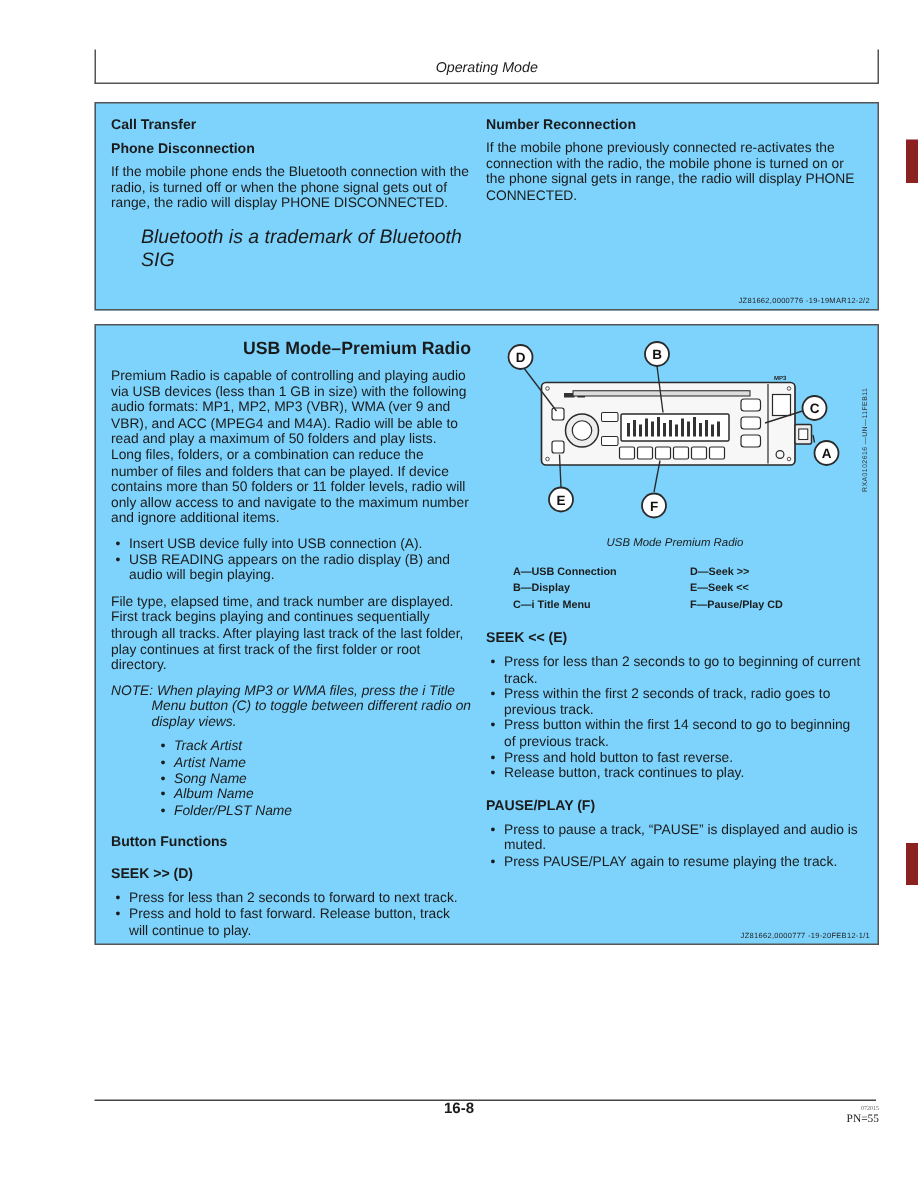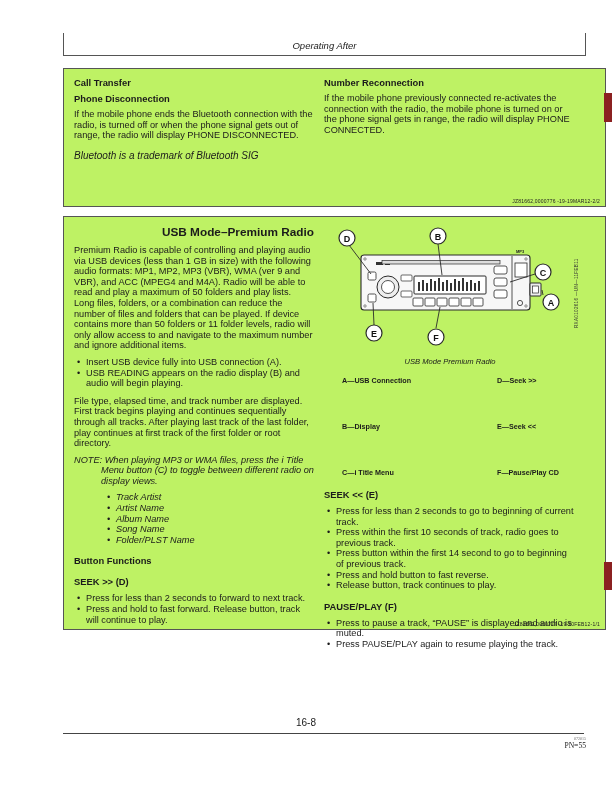--- a/index.html
+++ b/index.html
@@ -10,76 +10,76 @@
   }
   
   .header-box {
     position:absolute; left:63px; top:33px; width:521px; height:22px;
     border-left:1px solid #555; border-right:1px solid #555; border-bottom:1px solid #555;
     display:flex; align-items:flex-end; justify-content:center;
   }
   .header-title { font-style:italic; font-size:9.5px; padding-bottom:4px; }
 
   
-  .sec-box { position:absolute; left:63px; width:521px; border:1px solid #555; background:#bef264;padding-left:20px; }
+  .sec-box { position:absolute; left:63px; width:521px; border:1px solid #555; background:#7dd3fc; }
   .box1 { top:68px; height:137px; }
   .box2 { top:216px; height:412px; }
   .col { position:absolute; top:8px; }
   .col-l { left:10px; width:240px; }
   .col-r { left:260px; width:252px; }
 
   .h-small { font-size:9.4px; font-weight:bold; margin:0 0 5px 0; }
   .h-big   { font-size:11.8px; font-weight:bold; margin:0 0 6px 0;text-align:right; }
   .body-text { font-size:9.2px; line-height:10.6px; margin:0 0 6px 0; }
-  .tm-note { font-size:10px; font-style:italic; margin-top:9px; }
+  .tm-note { font-size:13px; font-style:italic; margin-top:9px;margin-left:20px; }
 
   ul.blist { list-style:none; margin:1px 0 7px 0; padding:0 0 0 12px; font-size:9.2px; line-height:10.6px; }
   ul.blist li { position:relative; }
   ul.blist li::before { content:"\2022"; position:absolute; left:-9px; }
   ul.iview { margin-left:30px; font-style:italic; margin-bottom:7px; }
 
   .note-block { font-size:9.2px; line-height:10.6px; font-style:italic;
                 padding-left:27px; text-indent:-27px; margin:0 0 6px 0; }
 
   .doc-code { position:absolute; right:5px; bottom:2px; font-size:5px; color:#222; letter-spacing:.2px; }
 
   
   .figure-wrap { position:relative; width:252px; height:128px; }
   .fig-code {
     position:absolute; right:-3px; top:18px; height:100px;
     writing-mode:vertical-rl; transform:rotate(180deg);
     font-size:4.6px; color:#333; text-align:center; letter-spacing:.3px;
   }
   .fig-caption { text-align:center; font-style:italic; font-size:7.6px; margin:4px 0 10px 0; }
   .legend { display:grid; grid-template-columns:118px 1fr; row-gap:2px;
-            font-size:7.2px; font-weight:bold; padding-left:18px; margin-bottom:12px;gap:37px; }
+            font-size:7.2px; font-weight:bold; padding-left:18px; margin-bottom:12px; }
   .sub-h { font-size:9.4px; font-weight:bold; margin:10px 0 6px 0; }
   svg text.callout { font-family:"Liberation Sans", sans-serif; font-size:9px; font-weight:bold; }
   svg text.mp3 { font-family:"Liberation Sans", sans-serif; font-size:4px; font-weight:bold; }
 
   
   .footer-line { position:absolute; left:63px; top:733px; width:521px; border-top:1px solid #444; }
-  .footer-page { position:absolute; left:0; right:0; top:717px; text-align:center;
-                 font-weight:normal; font-size:10px; }
+  .footer-page { position:absolute; left:0; right:0; top:734px; text-align:center;
+                 font-weight:bold; font-size:10px; }
   .footer-right { position:absolute; right:26px; top:736px; text-align:right;font-family:Liberation Serif, serif; }
   .print-code { font-size:4px; color:#666; display:block; }
   .pn { font-size:7.6px; display:block; }
 
   
   .redmark { position:absolute; width:8px; background:#8b2121; }
   .redmark-1 { left:604px; top:93px;  height:29px; }
   .redmark-2 { left:604px; top:562px; height:28px; }
 </style>
 </head>
 <body>
 
 <div class="page">
 
   <div class="header-box">
-    <span class="header-title">Operating After</span>
+    <span class="header-title">Operating Mode</span>
   </div>
 
   <div class="sec-box box1">
     <div class="col col-l">
       <div class="h-small">Call Transfer</div>
       <div class="h-small">Phone Disconnection</div>
       <p class="body-text">If the mobile phone ends the Bluetooth connection with the radio, is turned off or when the phone signal gets out of range, the radio will display PHONE DISCONNECTED.</p>
       <div class="tm-note">Bluetooth is a trademark of Bluetooth SIG</div>
     </div>
     <div class="col col-r">
@@ -95,22 +95,22 @@
       <p class="body-text">Premium Radio is capable of controlling and playing audio via USB devices (less than 1 GB in size) with the following audio formats: MP1, MP2, MP3 (VBR), WMA (ver 9 and VBR), and ACC (MPEG4 and M4A). Radio will be able to read and play a maximum of 50 folders and play lists. Long files, folders, or a combination can reduce the number of files and folders that can be played. If device contains more than 50 folders or 11 folder levels, radio will only allow access to and navigate to the maximum number and ignore additional items.</p>
       <ul class="blist">
         <li>Insert USB device fully into USB connection (A).</li>
         <li>USB READING appears on the radio display (B) and audio will begin playing.</li>
       </ul>
       <p class="body-text">File type, elapsed time, and track number are displayed. First track begins playing and continues sequentially through all tracks. After playing last track of the last folder, play continues at first track of the first folder or root directory.</p>
       <p class="note-block">NOTE: When playing MP3 or WMA files, press the i Title Menu button (C) to toggle between different radio on display views.</p>
       <ul class="blist iview">
         <li>Track Artist</li>
         <li>Artist Name</li>
+        <li>Song Name</li>
         <li>Album Name</li>
-        <li>Song Name</li>
         <li>Folder/PLST Name</li>
       </ul>
       <div class="sub-h">Button Functions</div>
       <div class="sub-h">SEEK &gt;&gt; (D)</div>
       <ul class="blist">
         <li>Press for less than 2 seconds to forward to next track.</li>
         <li>Press and hold to fast forward. Release button, track will continue to play.</li>
       </ul>
     </div>
 
@@ -201,21 +201,21 @@
         <span>D—Seek &gt;&gt;</span>
         <span>B—Display</span>
         <span>E—Seek &lt;&lt;</span>
         <span>C—i Title Menu</span>
         <span>F—Pause/Play CD</span>
       </div>
 
       <div class="sub-h">SEEK &lt;&lt; (E)</div>
       <ul class="blist">
         <li>Press for less than 2 seconds to go to beginning of current track.</li>
-        <li>Press within the first 10 seconds of track, radio goes to previous track.</li>
+        <li>Press within the first 2 seconds of track, radio goes to previous track.</li>
         <li>Press button within the first 14 second to go to beginning of previous track.</li>
         <li>Press and hold button to fast reverse.</li>
         <li>Release button, track continues to play.</li>
       </ul>
 
       <div class="sub-h">PAUSE/PLAY (F)</div>
       <ul class="blist">
         <li>Press to pause a track, “PAUSE” is displayed and audio is muted.</li>
         <li>Press PAUSE/PLAY again to resume playing the track.</li>
       </ul>

